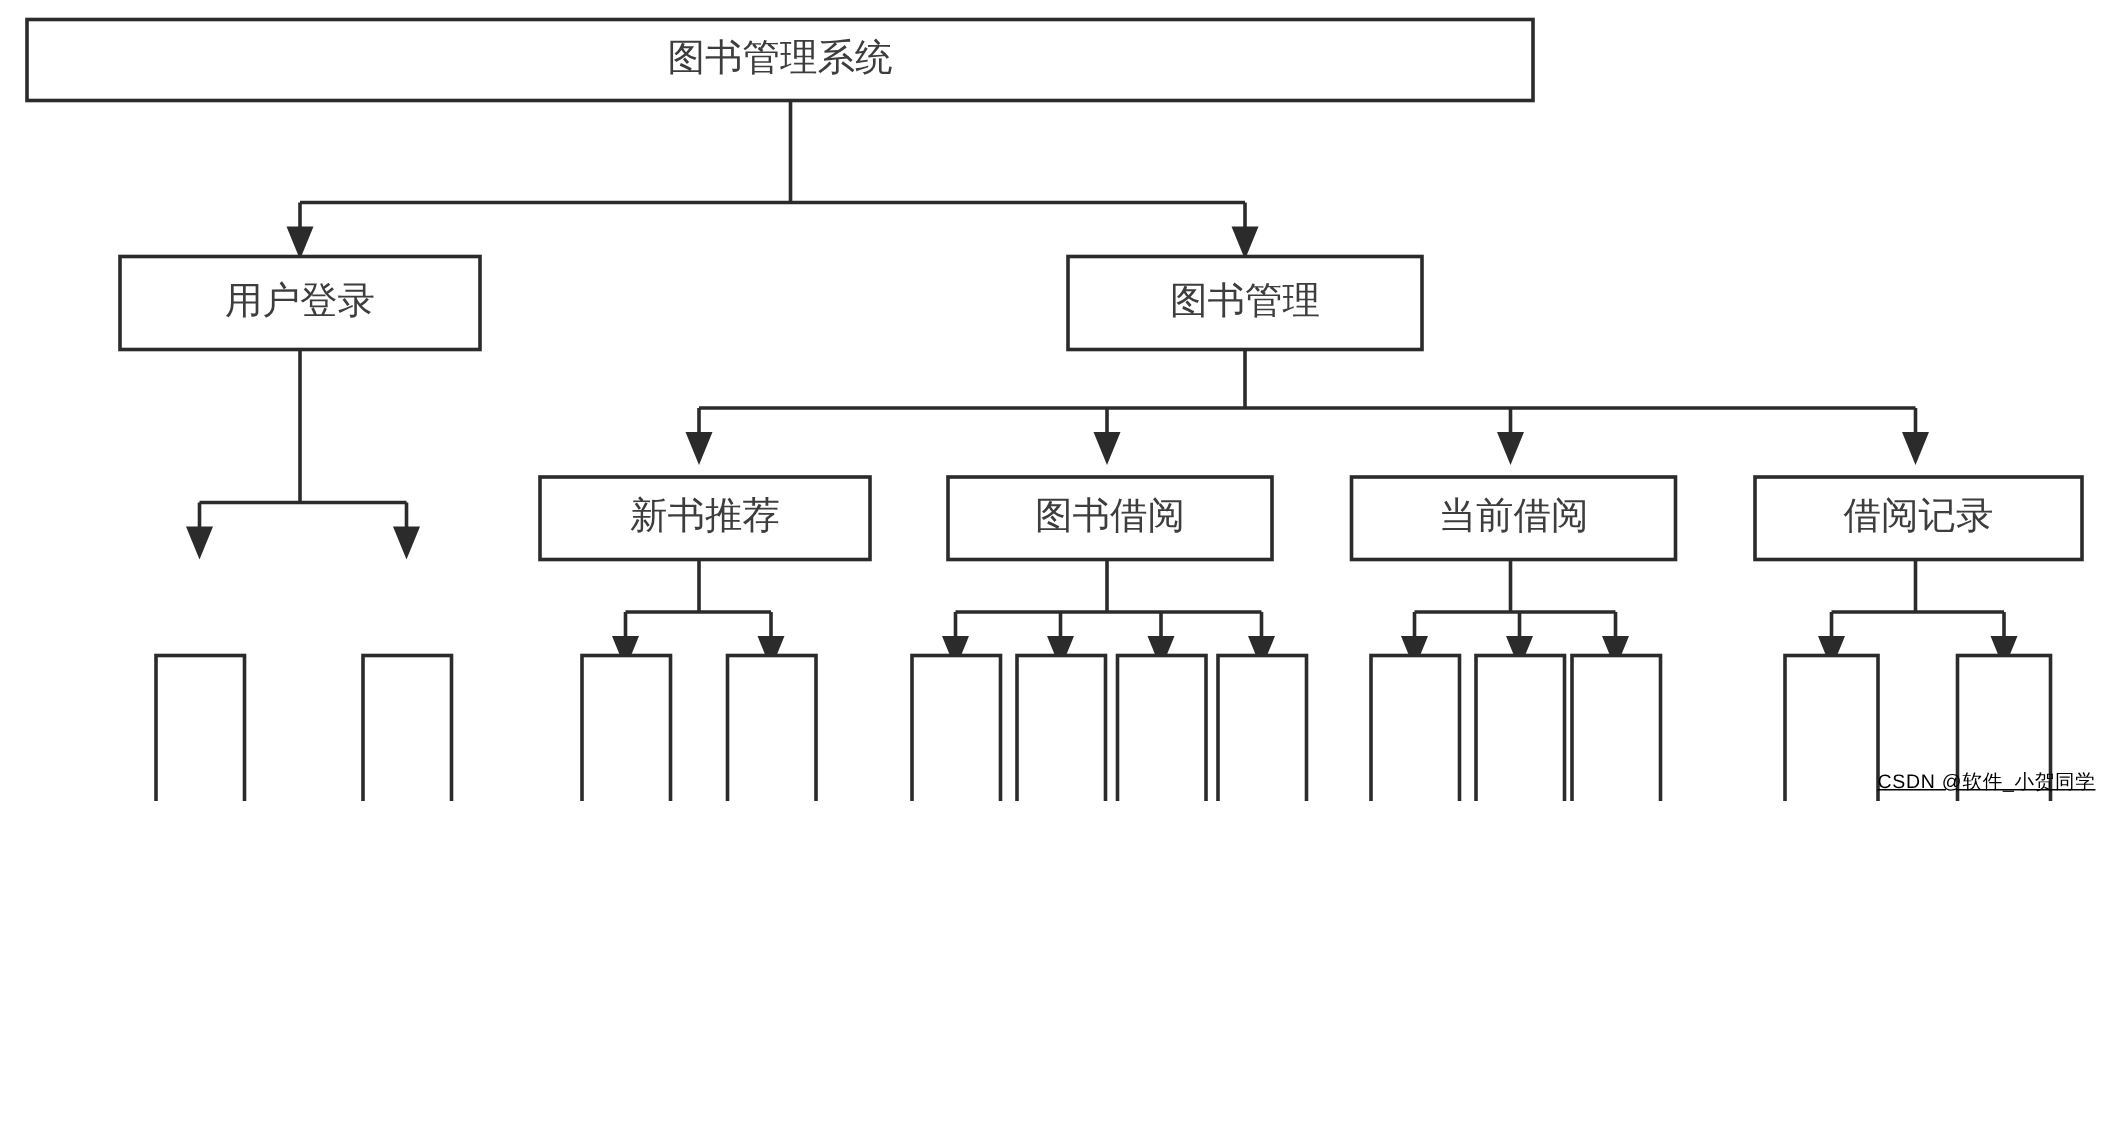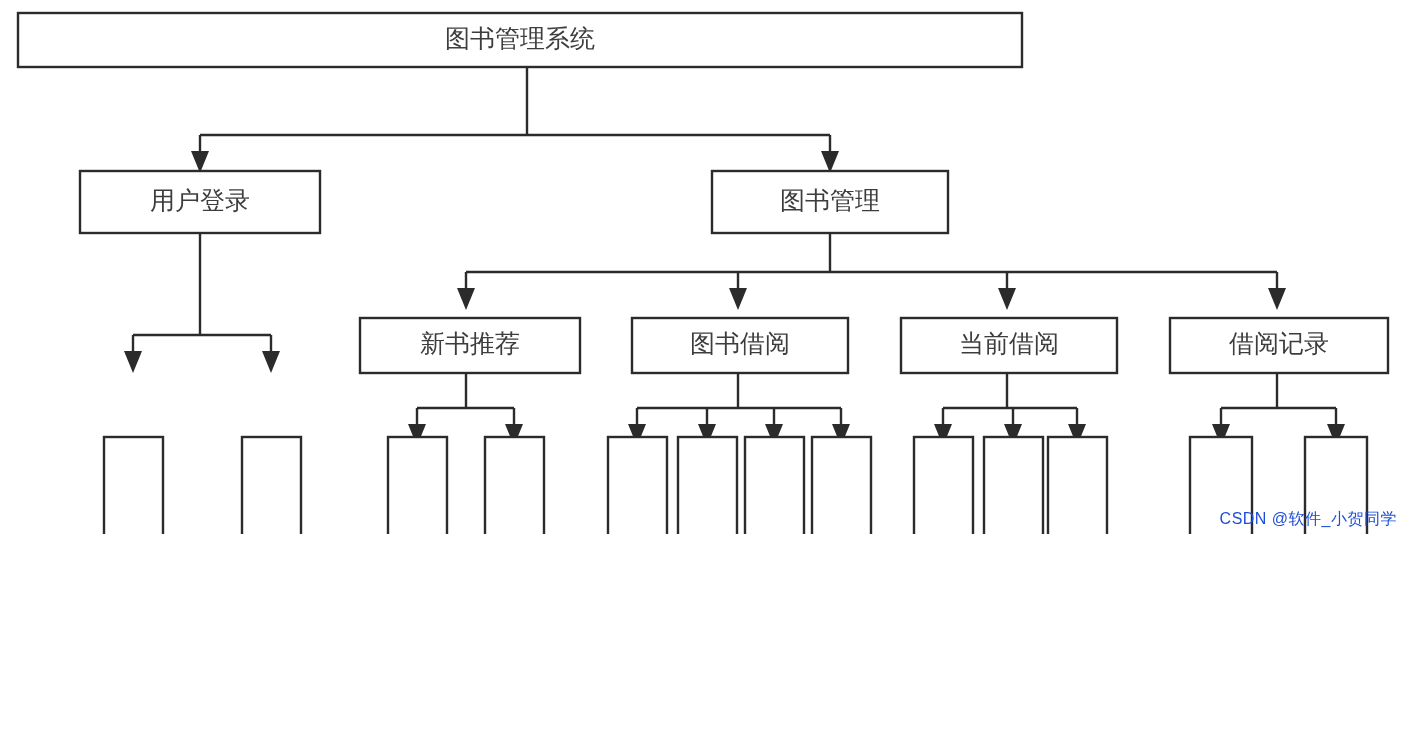--- a/index.html
+++ b/index.html
@@ -55,24 +55,25 @@
   }
   .edge-arrow {
     fill: #2b2b2b;
     stroke: none;
   }
   .watermark {
     position: absolute;
     right: 8px;
     bottom: 4px;
     font-family: "Liberation Sans", "DejaVu Sans", sans-serif;
-    font-size: 16px;
-    color: #1d4ed8;
+    font-size: 13px;
+    color: #000000;
     white-space: nowrap;
     letter-spacing: 0.5px;
+    text-decoration: underline;
   }
 </style>
 </head>
 <body>
 
 <div id="diagram-root">
   <svg id="flow-svg" viewBox="0 0 1405 747" xmlns="http://www.w3.org/2000/svg">
     <g id="edges-layer">
         <g>
           <path d="M 527 67 L 527 135" class="edge-line"></path>

